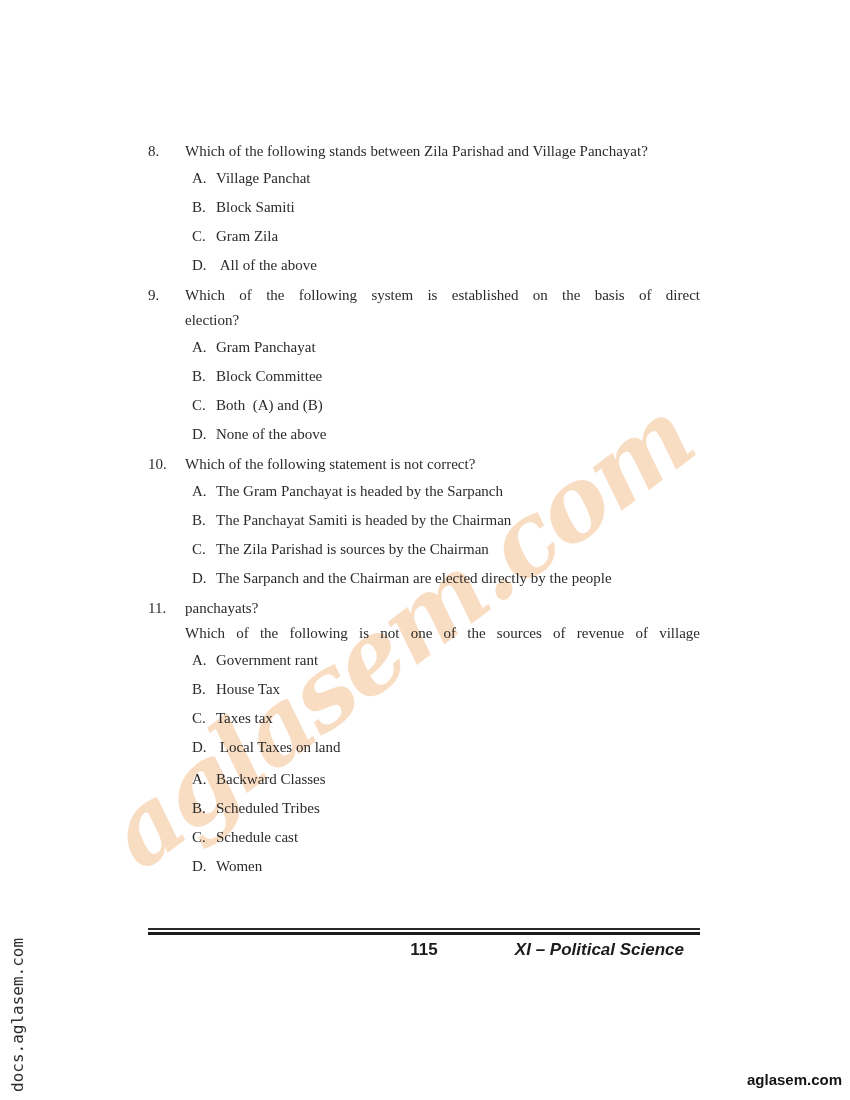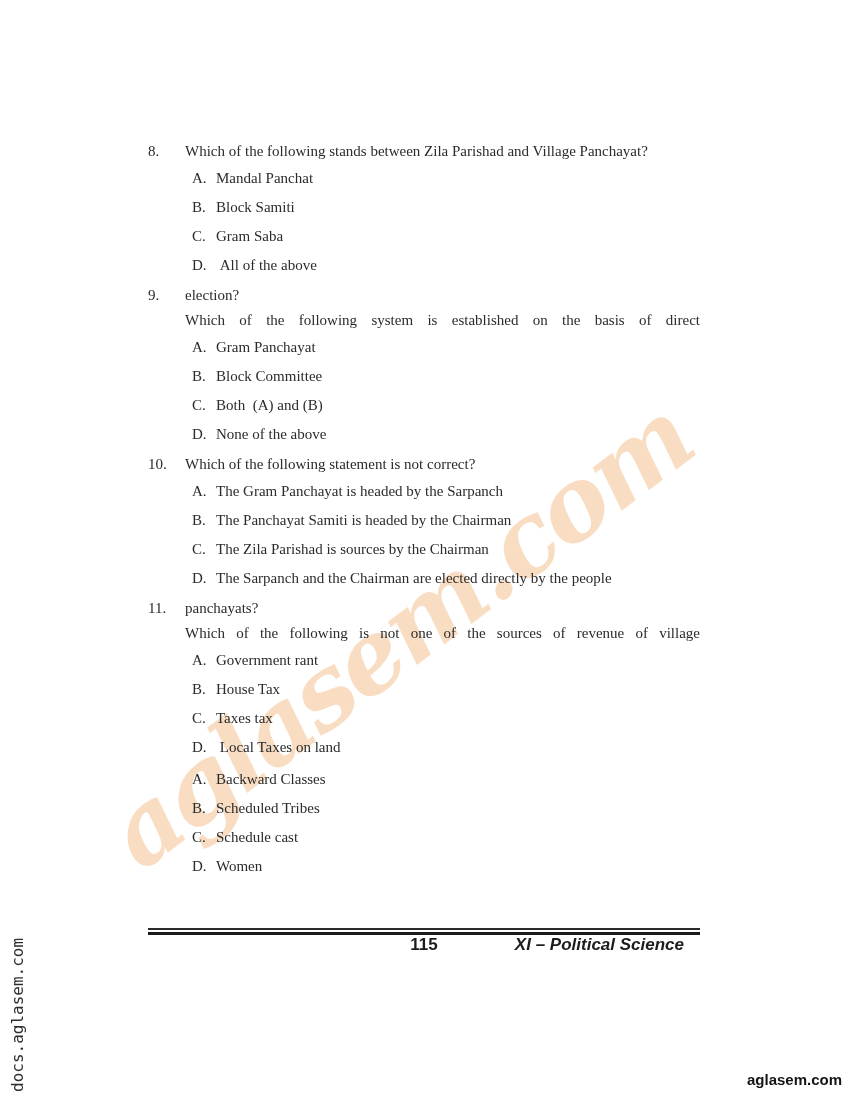--- a/index.html
+++ b/index.html
@@ -53,20 +53,21 @@
   }
   .opt-letter, .opt-text { font-size: 15px; line-height: 29px; white-space: nowrap; }
 
   
   .footer { position: absolute; left: 148px; top: 928px; width: 552px; z-index: 1; }
   .rule-thin  { height: 2px; background: #2a2a2a; }
   .rule-gap   { height: 2px; background: transparent; }
   .rule-thick { height: 3px; background: #1b1b1b; }
   .footer-row {
     position: relative;
+    margin-top: 5px;
     height: 22px;
     font-family: "Liberation Sans", sans-serif;
     font-weight: bold;
     font-size: 17px;
     color: #1c1c1c;
   }
   .page-num { position: absolute; left: 50%; transform: translateX(-50%); }
   .course   { position: absolute; right: 16px; font-style: italic; }
 
   
@@ -105,43 +106,43 @@
     <section class="question">
       <div class="q-head">
         <span class="q-num">8.</span>
         <div class="q-lines">
           <div class="qline">Which of the following stands between Zila Parishad and Village Panchayat?</div>
         </div>
       </div>
       <div class="options">
         <div class="option">
           <span class="opt-letter">A.</span>
-          <span class="opt-text">Mandal Panchat</span>
+          <span class="opt-text">Village Panchat</span>
         </div>
         <div class="option">
           <span class="opt-letter">B.</span>
           <span class="opt-text">Block Samiti</span>
         </div>
         <div class="option">
           <span class="opt-letter">C.</span>
-          <span class="opt-text">Gram Saba</span>
+          <span class="opt-text">Gram Zila</span>
         </div>
         <div class="option">
           <span class="opt-letter">D.</span>
           <span class="opt-text">&nbsp;All of the above</span>
         </div>
       </div>
     </section>
 
     <section class="question">
       <div class="q-head">
         <span class="q-num">9.</span>
         <div class="q-lines">
+          <div class="qline just">Which of the following system is established on the basis of direct</div>
           <div class="qline">election?</div>
-          <div class="qline just">Which of the following system is established on the basis of direct</div>
         </div>
       </div>
       <div class="options">
         <div class="option">
           <span class="opt-letter">A.</span>
           <span class="opt-text">Gram Panchayat</span>
         </div>
         <div class="option">
           <span class="opt-letter">B.</span>
           <span class="opt-text">Block Committee</span>

